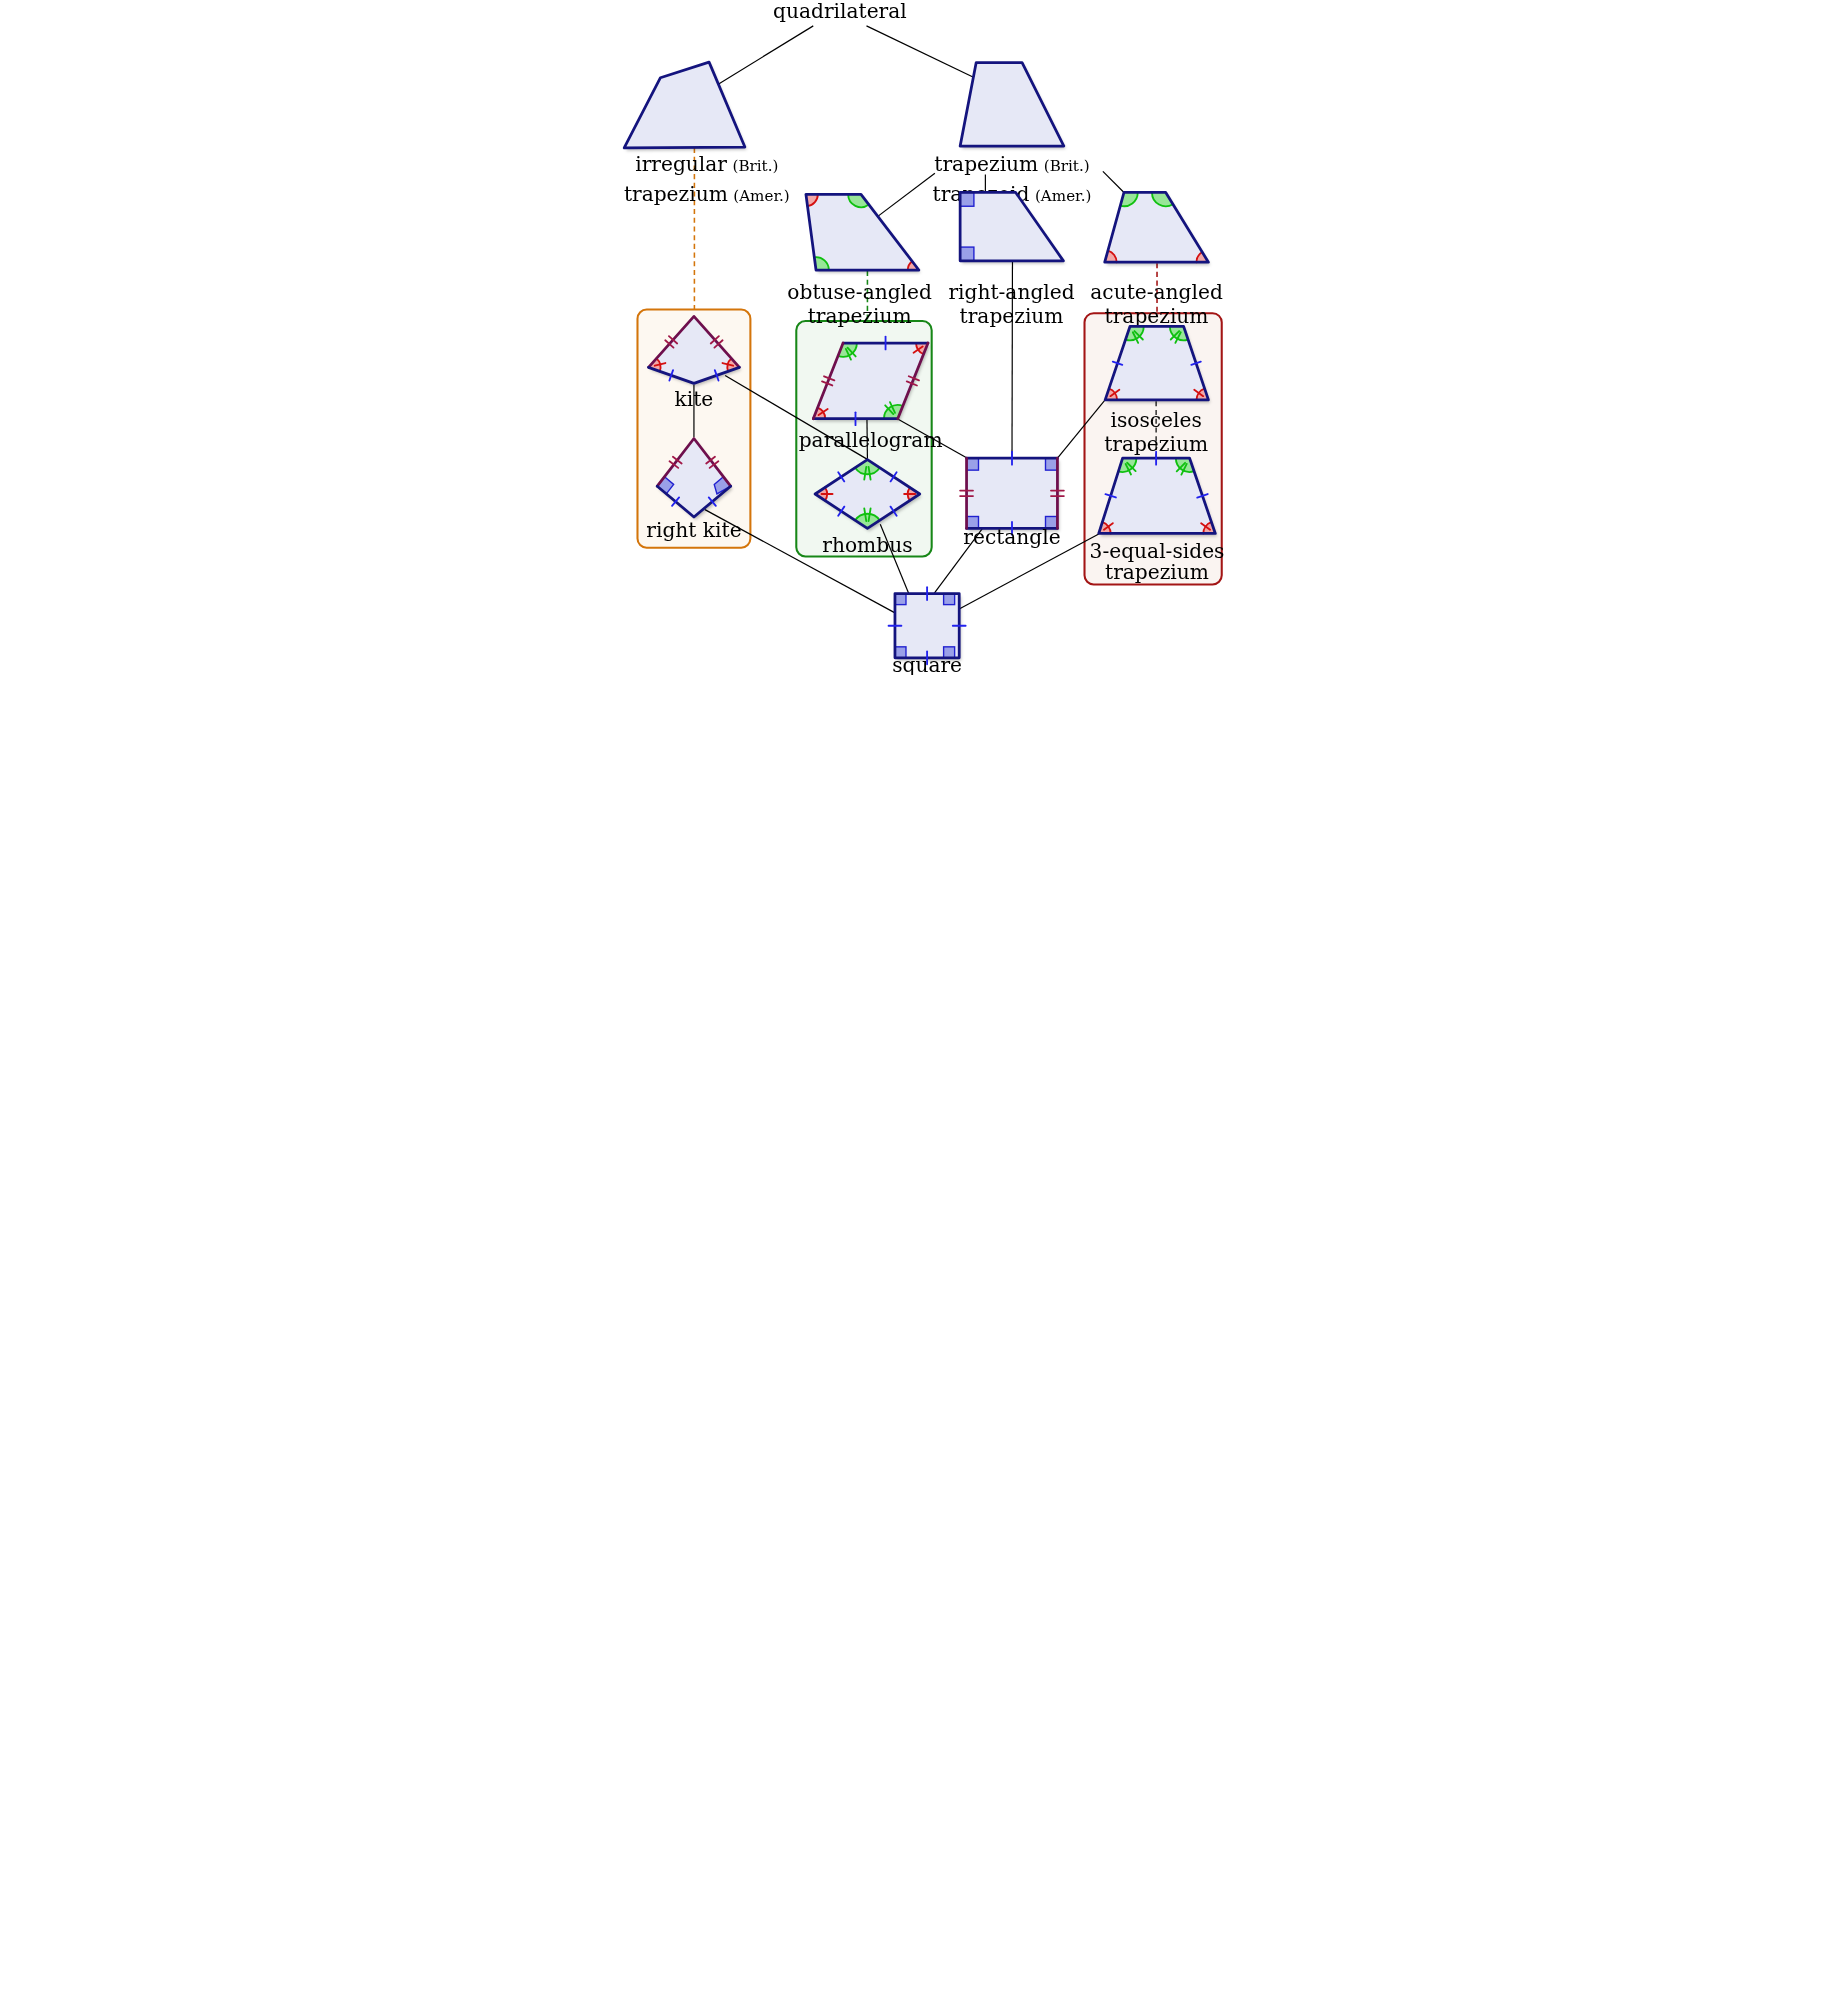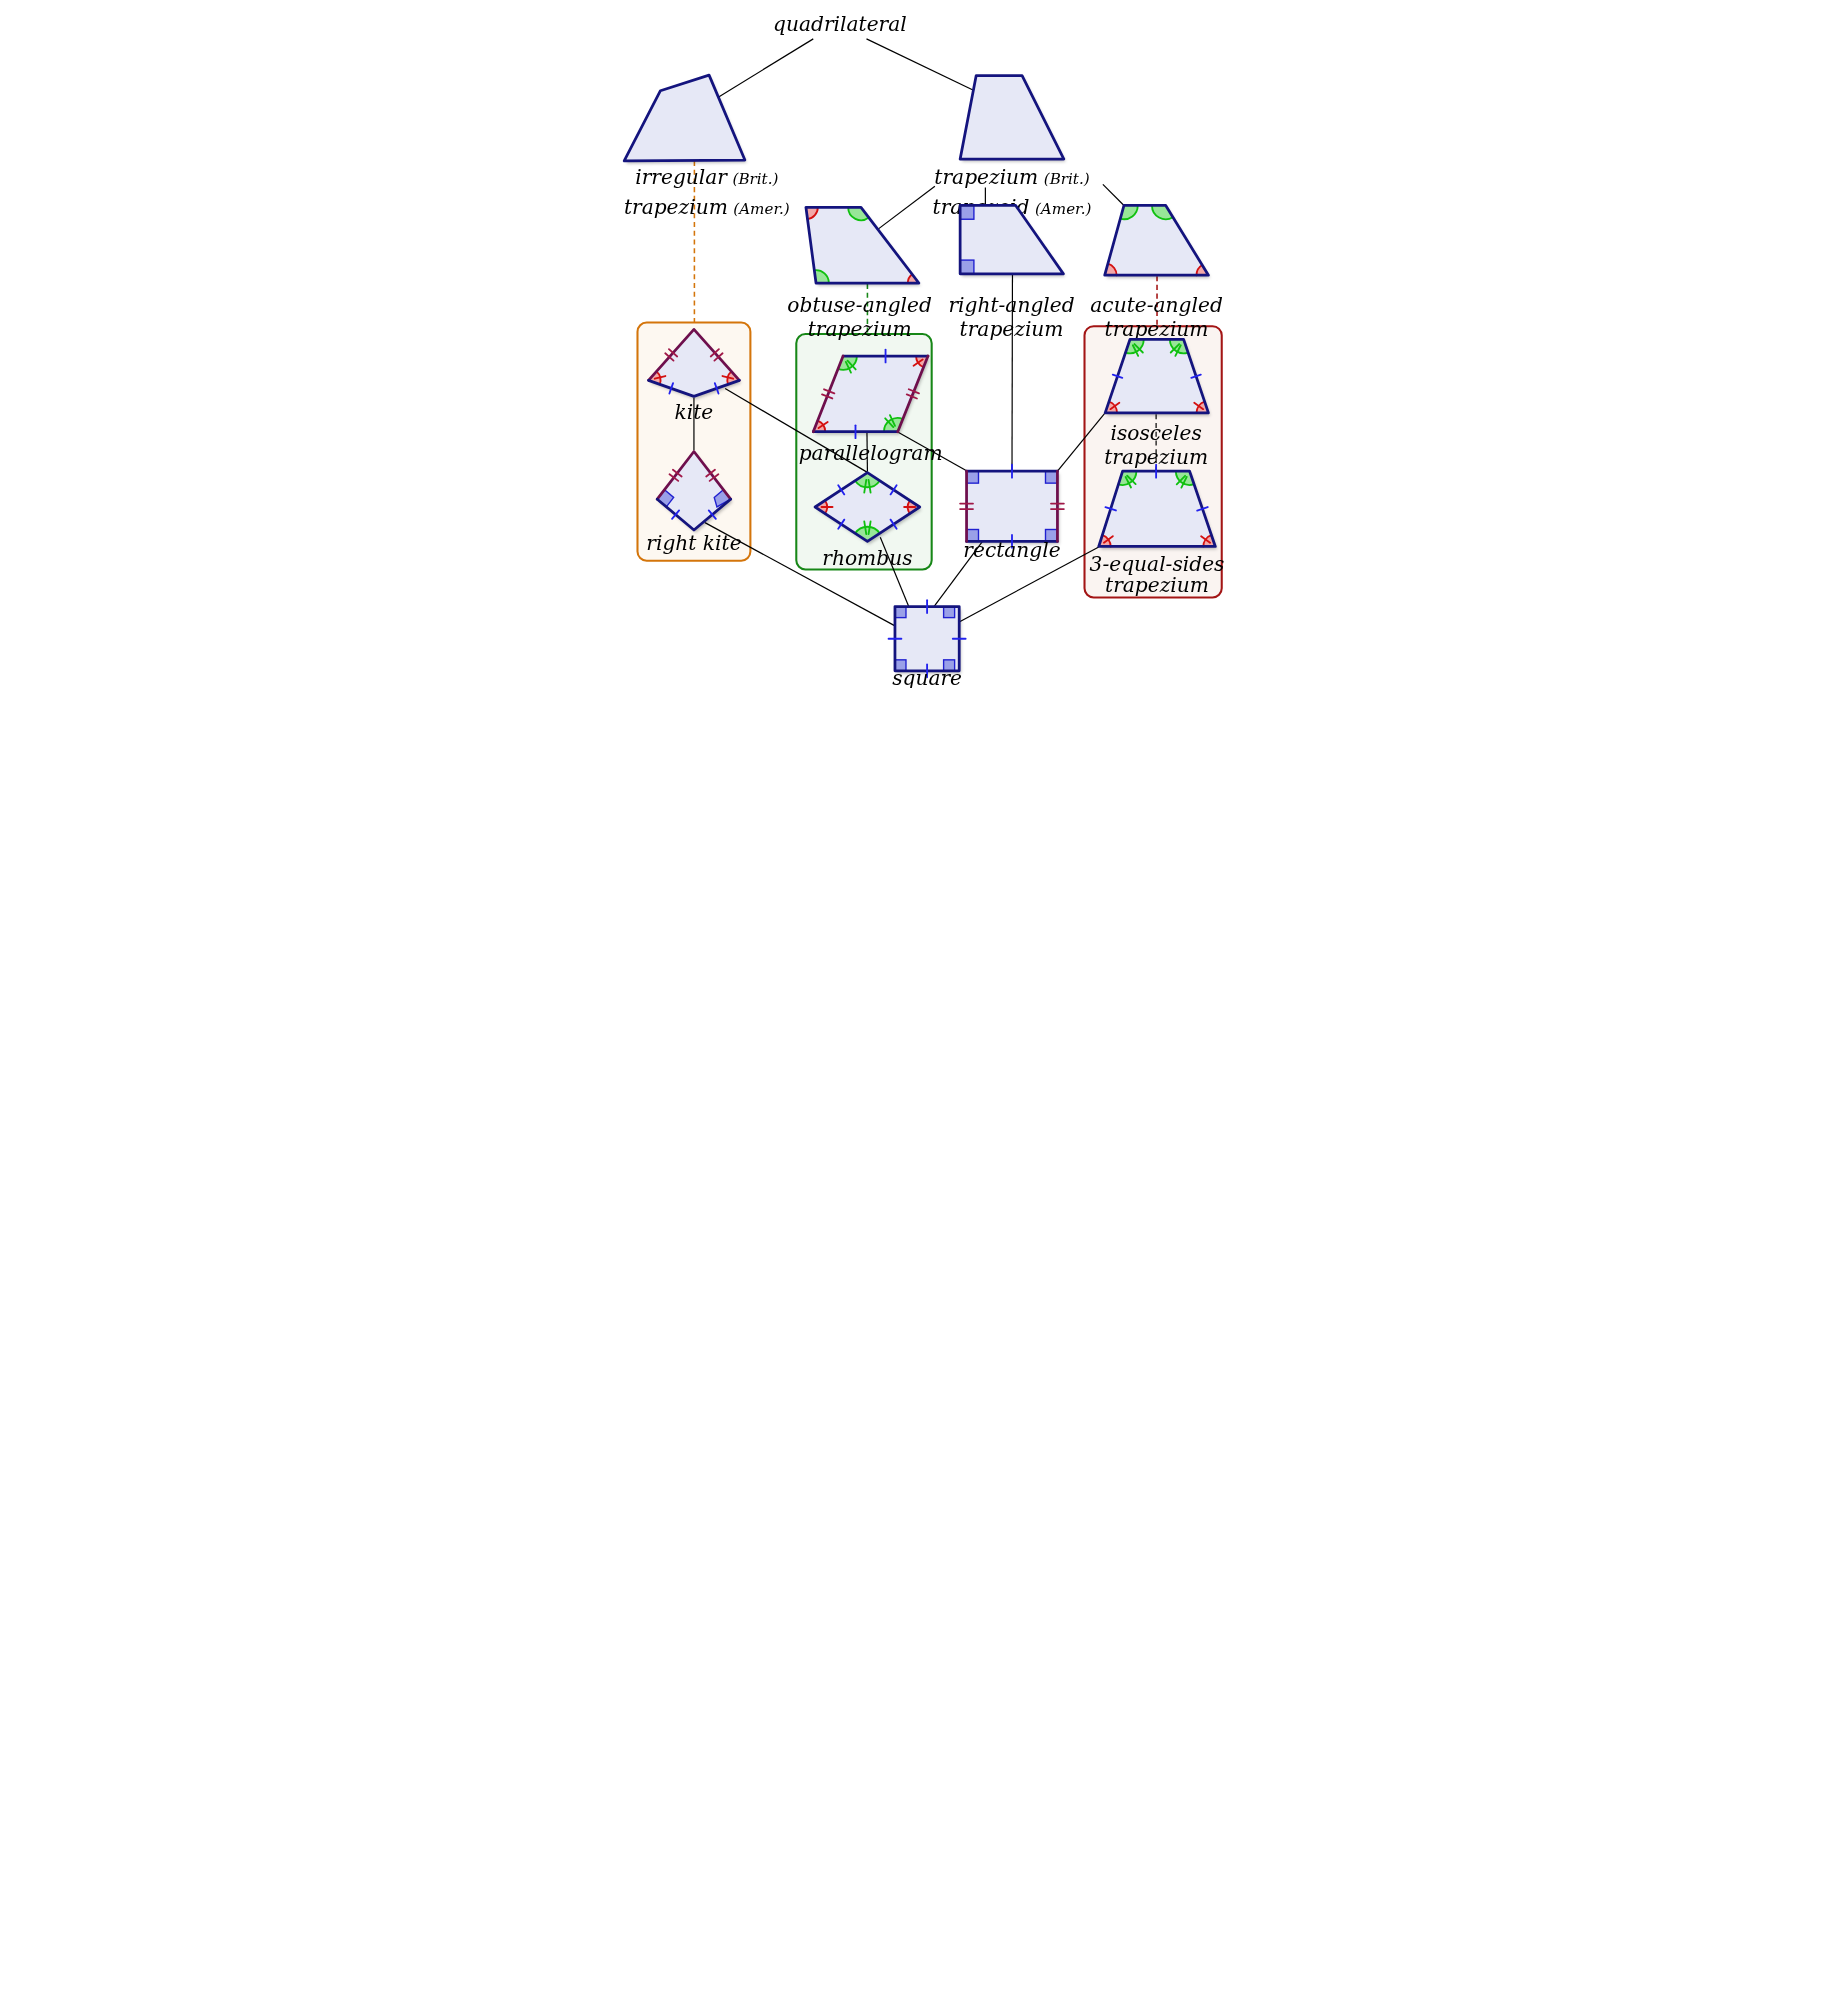--- a/index.html
+++ b/index.html
@@ -1,16 +1,16 @@
 <!DOCTYPE html>
 <html style="--navy: #14147e; --maroon: #6e0f4d; --tick_maroon: #a01848; --shape_fill: #e6e8f6; --red: #d41010; --red_fill: #f2a8a8; --green: #10c010; --green_fill: #98e698; --blue_tick: #2222ee; --ra_fill: #9aa0e8; --ra_stroke: #2020d0; --box_orange: #d4750b; --box_orange_fill: #fdf8f1; --box_green: #178717; --box_green_fill: #f1f8f1; --box_red: #a31515; --box_red_fill: #faf4f1; --line: #000000;font-size:7.3px"><head>
 <meta charset="utf-8">
 <style>
   html,body{margin:0;padding:0;background:#ffffff;}
-  .page{width:615px;margin:13px auto;font-style:italic;}
+  .page{width:615px;margin:0 auto;}
   svg{display:block;}
   text{font-family:"DejaVu Serif","Liberation Serif",serif;fill:#000;}
   .lbl{font-size:44px;}
   .suffix{font-size:33px;}
   .fillpoly{fill:var(--shape_fill);}
   .outline-navy{fill:none;stroke:var(--navy);stroke-width:6;stroke-linejoin:round;}
   .side-navy{fill:none;stroke:var(--navy);stroke-width:6;stroke-linecap:round;stroke-linejoin:round;}
   .side-maroon{fill:none;stroke:var(--maroon);stroke-width:6;stroke-linecap:round;stroke-linejoin:round;}
   .conn{stroke:var(--line);stroke-width:2.6;fill:none;}
   .conn-dash{stroke:var(--line);stroke-width:2.6;fill:none;stroke-dasharray:11 8;}

